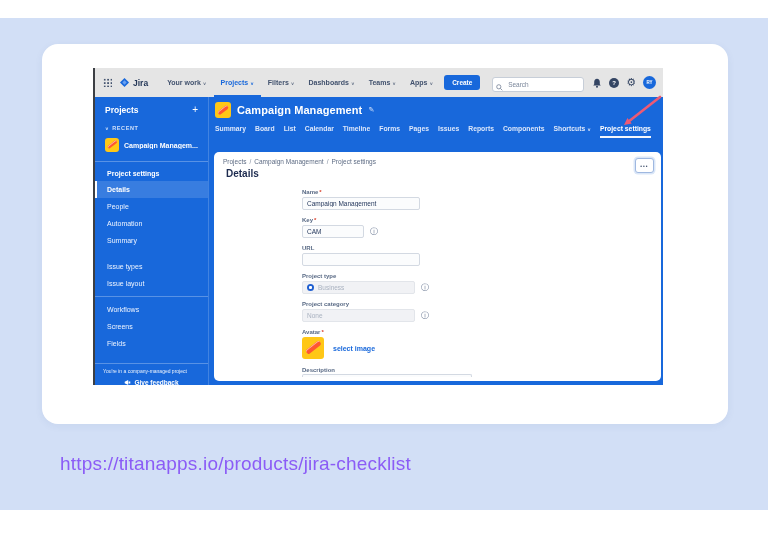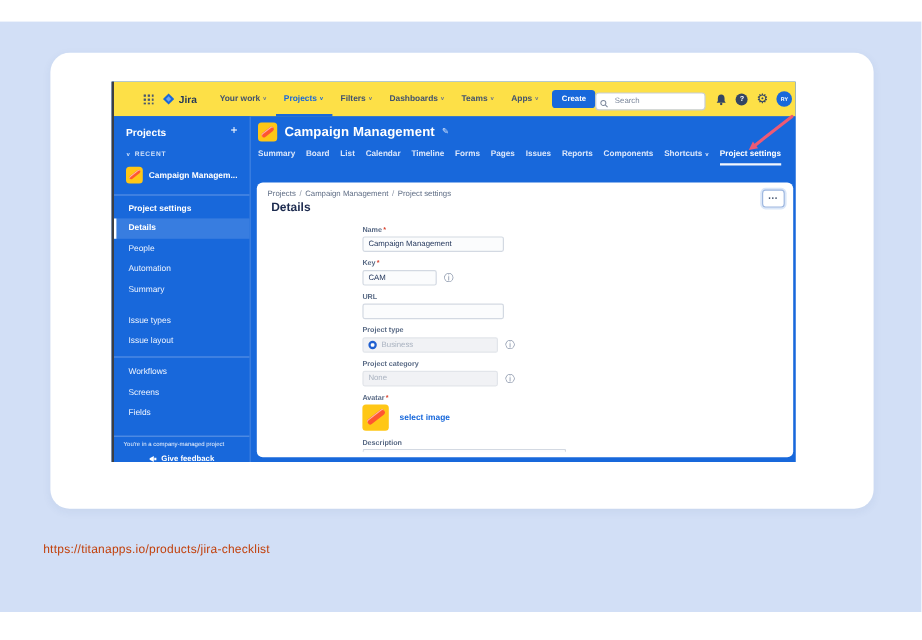--- a/index.html
+++ b/index.html
@@ -2,27 +2,27 @@
 <html><head>
 <meta charset="utf-8">
 <style>
   * { margin:0; padding:0; box-sizing:border-box; }
   html,body { width:768px; height:533px; background:#fff; font-family:"Liberation Sans", sans-serif; overflow:hidden; }
   .stage { position:relative; width:768px; height:533px; background:#fff; }
 
   
   .band { position:absolute; left:0; top:18px; width:768px; height:492px; background:#d2dff6; }
   .card { position:absolute; left:42px; top:44px; width:686px; height:380px; background:#fff; border-radius:16px; box-shadow:0 2px 8px rgba(40,60,120,.06); }
-  .caption { position:absolute; left:36px; top:453px; font-size:10px; color:#c2410c; letter-spacing:.2px; }
+  .caption { position:absolute; left:60px; top:453px; font-size:19px; color:#8b5cf6; letter-spacing:.2px; }
 
   
   .jira { position:absolute; left:51px; top:24px; width:570px; height:317px; background:#1868db; border-left:2px solid #3c3f44; overflow:hidden; font-family:"Liberation Sans", sans-serif; }
 
   
-  .jnav { position:absolute; left:0; top:0; right:0; height:29px; background:#fde047; display:flex; align-items:center; padding:0 7px 0 24px; }
+  .jnav { position:absolute; left:0; top:0; right:0; height:29px; background:#e5e5e5; display:flex; align-items:center; padding:0 7px 0 8px; }
   .grid-icon { width:9px; height:9px; margin-right:7px; background:radial-gradient(circle, #44546f 0.9px, transparent 1.1px); background-size:3.4px 3.4px; flex:none; cursor:pointer; }
   .jlogo { display:flex; align-items:center; gap:3px; margin-right:12px; cursor:pointer; }
   .jlogo-text { font-size:8.5px; font-weight:700; color:#253858; }
   .nav-items { display:flex; height:100%; }
   .nav-item { display:flex; align-items:center; gap:2px; padding:0 7px; font-size:7px; font-weight:600; color:#42526e; border-bottom:2px solid transparent; border-top:2px solid transparent; cursor:pointer; white-space:nowrap; }
   .nav-item .chev { font-size:5px; color:#6b778c; transform:scaleY(.8); }
   .nav-item.active { color:#1868db; border-bottom-color:#1868db; }
   .nav-item.active .chev { color:#1868db; }
   .create-btn { margin-left:4px; background:#1868db; color:#fff; font-size:6.5px; font-weight:700; padding:4px 8px; border-radius:3px; border:none; cursor:pointer; }
   .jnav-spacer { flex:1; }

